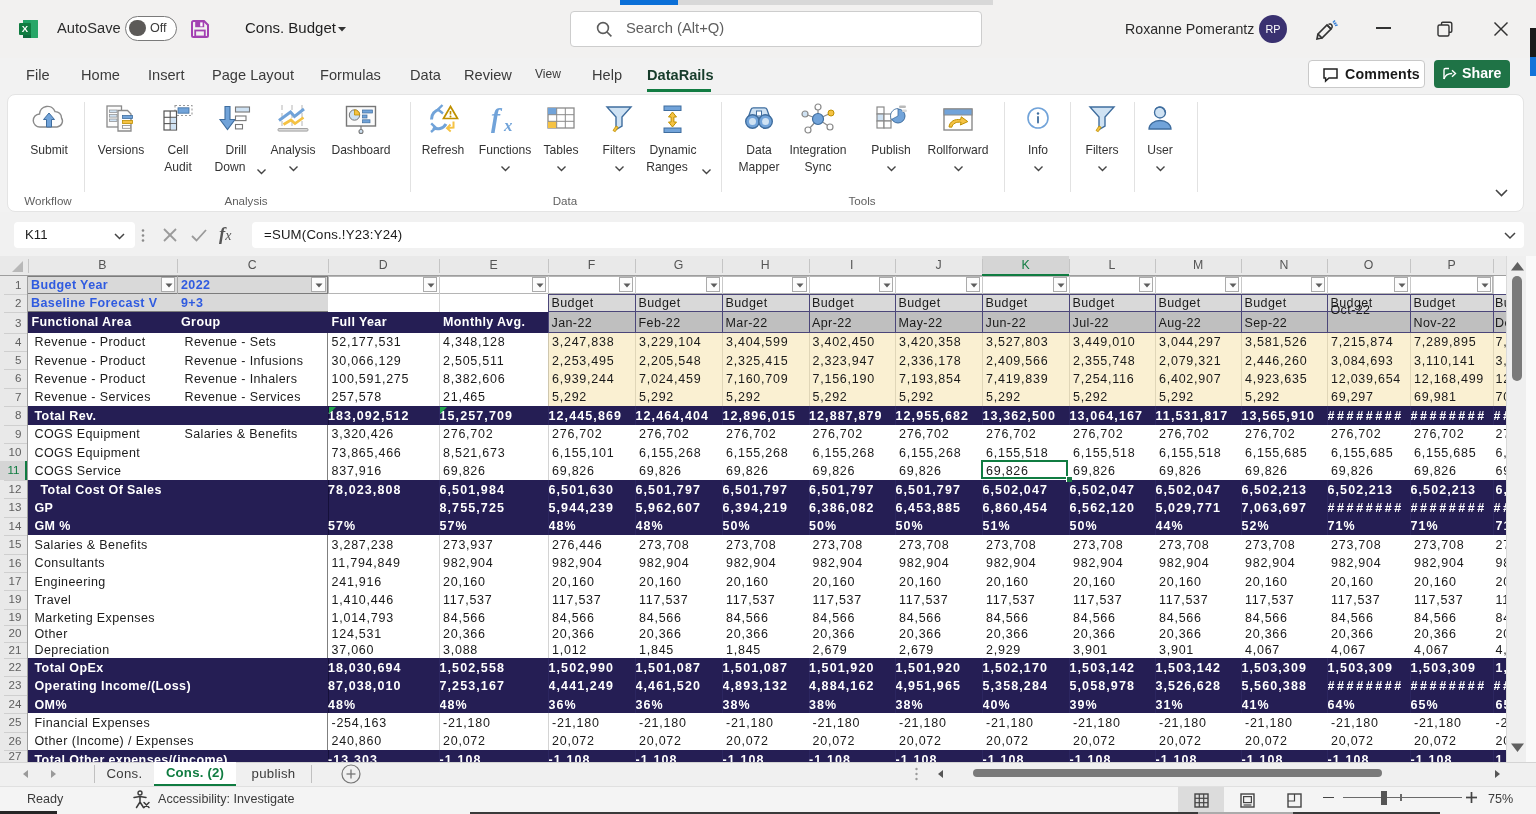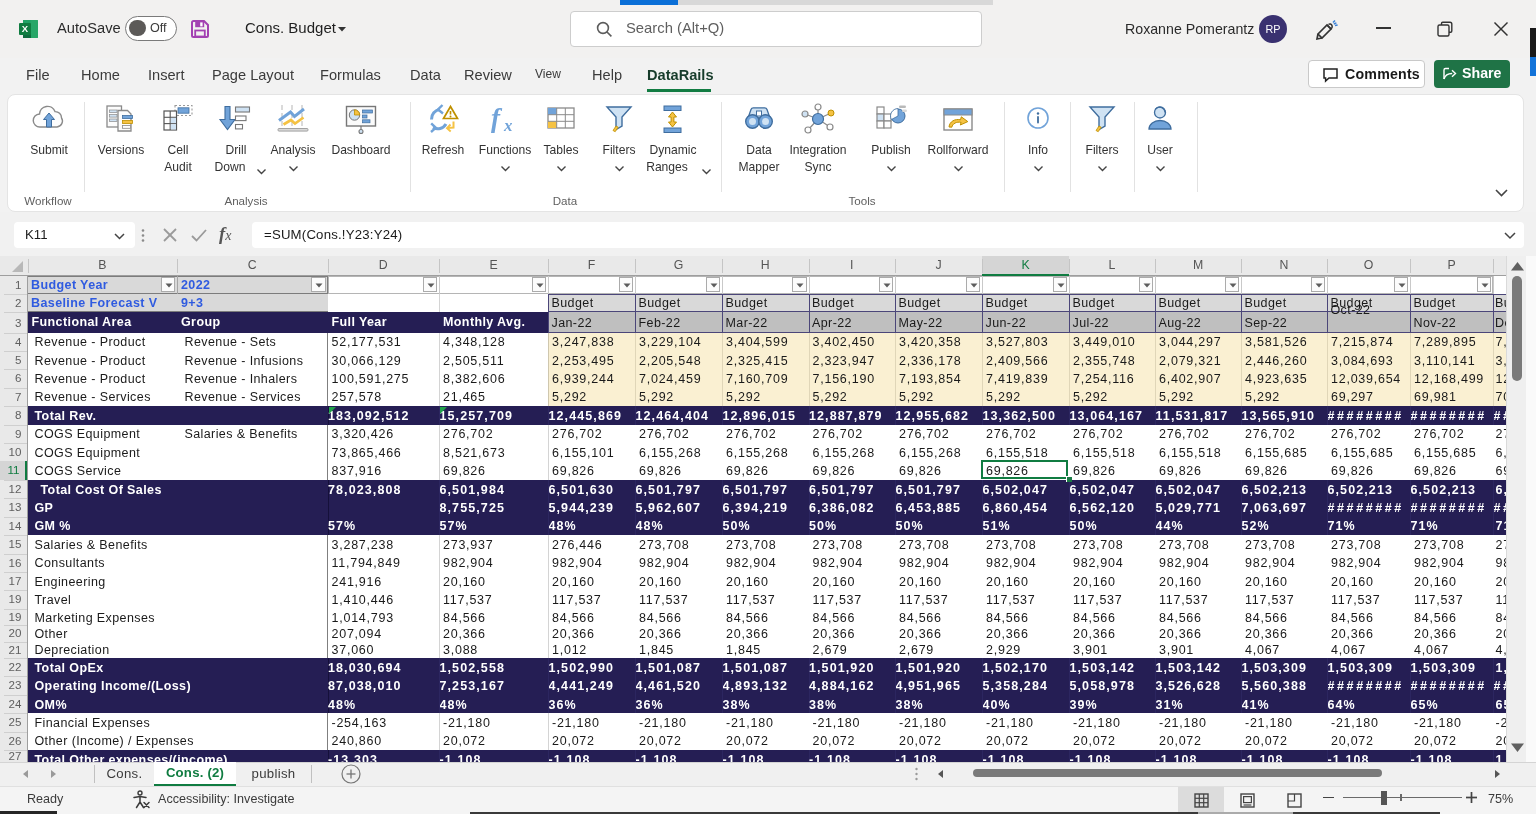--- a/index.html
+++ b/index.html
@@ -927,21 +927,21 @@
 <div class="ab cell num" style="left:809.0px;top:610.5px;width:84.5px;overflow:hidden;white-space:nowrap">84,566</div>
 <div class="ab cell num" style="left:895.5px;top:610.5px;width:85px;overflow:hidden;white-space:nowrap">84,566</div>
 <div class="ab cell num" style="left:982.5px;top:610.5px;width:85px;overflow:hidden;white-space:nowrap">84,566</div>
 <div class="ab cell num" style="left:1069.5px;top:610.5px;width:84px;overflow:hidden;white-space:nowrap">84,566</div>
 <div class="ab cell num" style="left:1155.5px;top:610.5px;width:84px;overflow:hidden;white-space:nowrap">84,566</div>
 <div class="ab cell num" style="left:1241.5px;top:610.5px;width:84px;overflow:hidden;white-space:nowrap">84,566</div>
 <div class="ab cell num" style="left:1327.5px;top:610.5px;width:81px;overflow:hidden;white-space:nowrap">84,566</div>
 <div class="ab cell num" style="left:1410.5px;top:610.5px;width:81px;overflow:hidden;white-space:nowrap">84,566</div>
 <div class="ab cell num" style="left:1493.5px;top:610.5px;width:12px;overflow:hidden;padding-left:2px">84,</div>
 <div class="ab cell lbl" style="left:31px;top:626.8999999999999px;width:296px">Other</div>
-<div class="ab cell num" style="left:328.0px;top:626.8999999999999px;width:109.5px;overflow:hidden;white-space:nowrap">207,094</div>
+<div class="ab cell num" style="left:328.0px;top:626.8999999999999px;width:109.5px;overflow:hidden;white-space:nowrap">124,531</div>
 <div class="ab cell num" style="left:439.5px;top:626.8999999999999px;width:107px;overflow:hidden;white-space:nowrap">20,366</div>
 <div class="ab cell num" style="left:548.5px;top:626.8999999999999px;width:85px;overflow:hidden;white-space:nowrap">20,366</div>
 <div class="ab cell num" style="left:635.5px;top:626.8999999999999px;width:85px;overflow:hidden;white-space:nowrap">20,366</div>
 <div class="ab cell num" style="left:722.5px;top:626.8999999999999px;width:84.5px;overflow:hidden;white-space:nowrap">20,366</div>
 <div class="ab cell num" style="left:809.0px;top:626.8999999999999px;width:84.5px;overflow:hidden;white-space:nowrap">20,366</div>
 <div class="ab cell num" style="left:895.5px;top:626.8999999999999px;width:85px;overflow:hidden;white-space:nowrap">20,366</div>
 <div class="ab cell num" style="left:982.5px;top:626.8999999999999px;width:85px;overflow:hidden;white-space:nowrap">20,366</div>
 <div class="ab cell num" style="left:1069.5px;top:626.8999999999999px;width:84px;overflow:hidden;white-space:nowrap">20,366</div>
 <div class="ab cell num" style="left:1155.5px;top:626.8999999999999px;width:84px;overflow:hidden;white-space:nowrap">20,366</div>
 <div class="ab cell num" style="left:1241.5px;top:626.8999999999999px;width:84px;overflow:hidden;white-space:nowrap">20,366</div>

